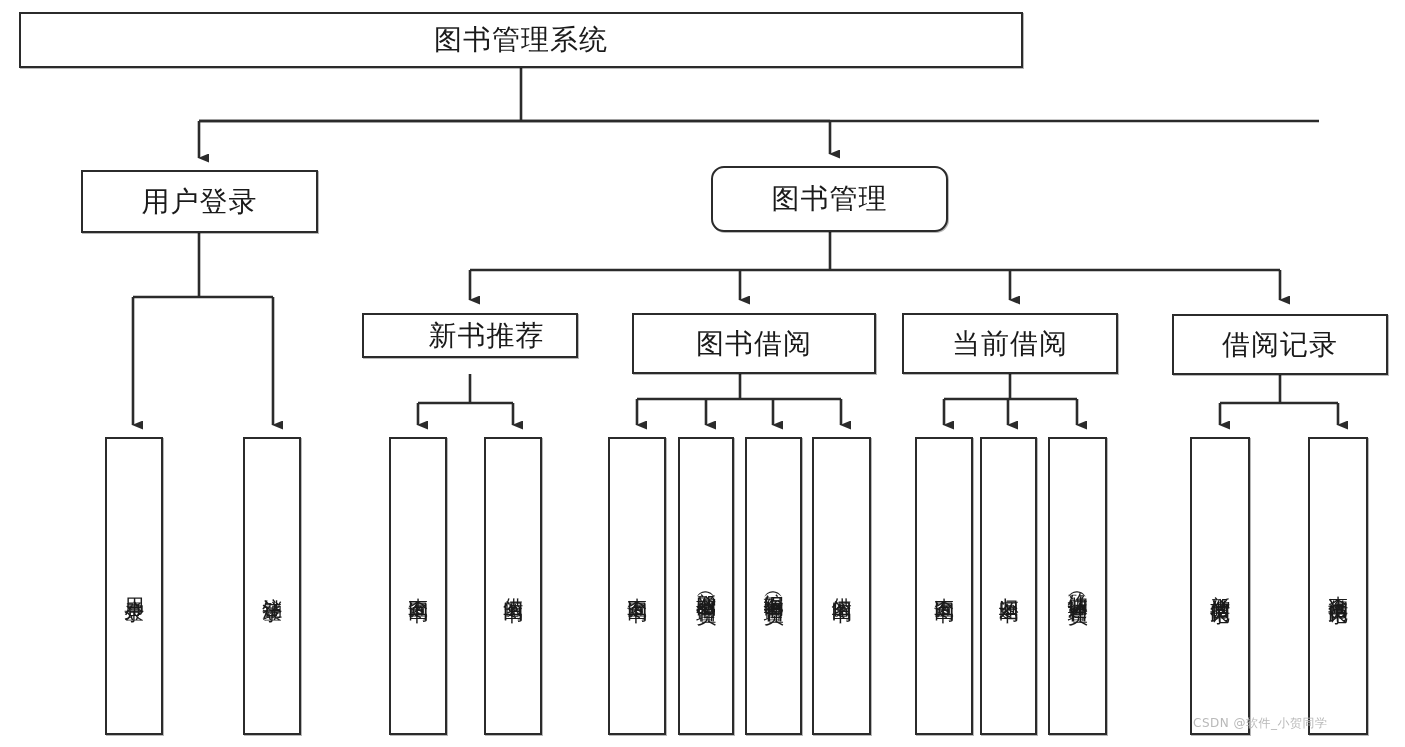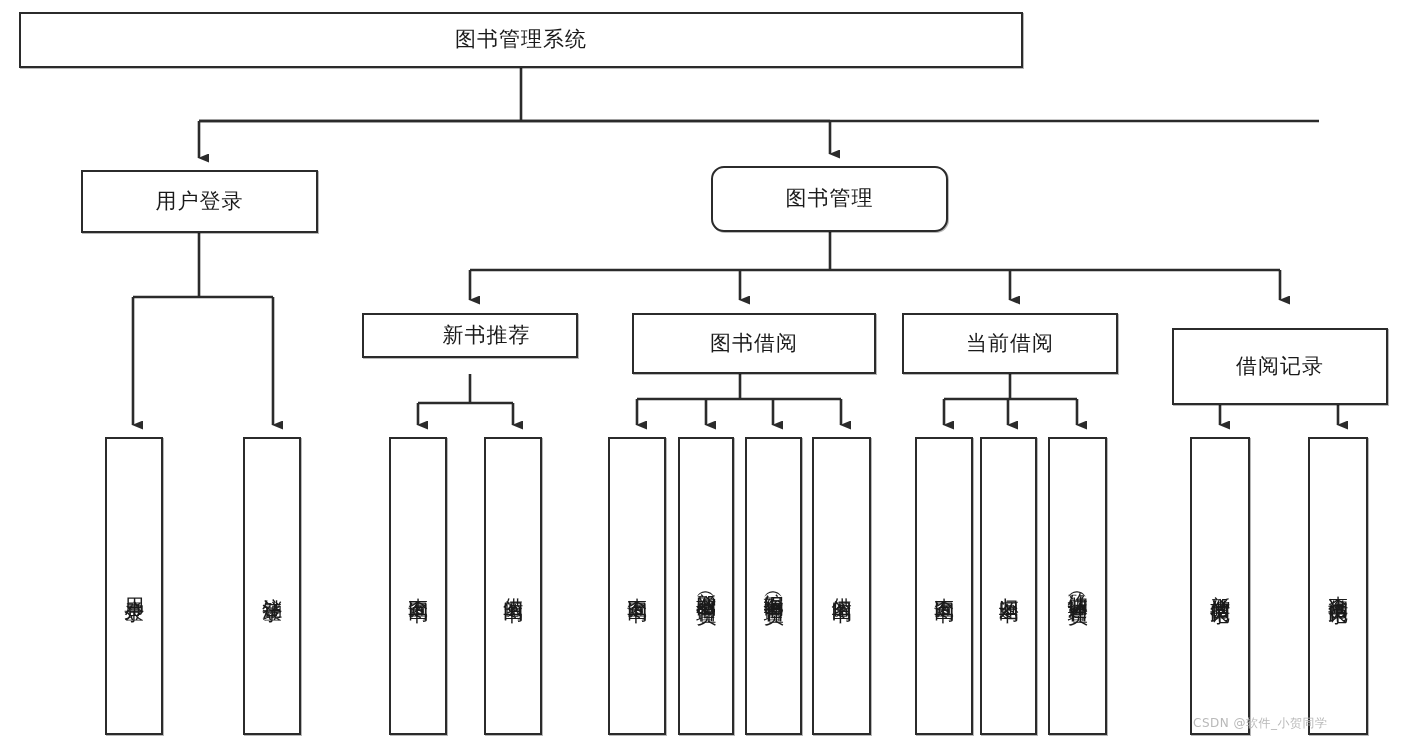--- a/index.html
+++ b/index.html
@@ -23,21 +23,21 @@
     box-sizing: border-box;
     border: 2px solid #2b2b2b;
     background: #ffffff;
     display: flex;
     align-items: center;
     justify-content: center;
     color: #1a1a1a;
     box-shadow: 1px 1px 0 rgba(0,0,0,0.28);
   }
   .node.h {
-    font-size: 21px;
+    font-size: 28px;
     line-height: 1.2;
     letter-spacing: 1px;
     white-space: nowrap;
   }
   .node.v {
     writing-mode: vertical-rl;
     text-orientation: upright;
     font-size: 20px;
     line-height: 1.28;
     letter-spacing: 2px;
@@ -132,21 +132,21 @@
 
   <div class="node h" style="left:362px; top:313px; width:216px; height:45px;padding-left:33px;">
     <span>新书推荐</span>
   </div>
   <div class="node h" style="left:632px; top:313px; width:244px; height:61px;">
     <span>图书借阅</span>
   </div>
   <div class="node h" style="left:902px; top:313px; width:216px; height:61px;">
     <span>当前借阅</span>
   </div>
-  <div class="node h" style="left:1172px; top:328px; width:216px; height:77px;">
+  <div class="node h" style="left:1172px; top:314px; width:216px; height:61px;">
     <span>借阅记录</span>
   </div>
 
   <div class="node v" style="left:105px; top:437px; width:58px; height:298px;">
     <span>用户登录</span>
   </div>
   <div class="node v" style="left:243px; top:437px; width:58px; height:298px;">
     <span>注销登录</span>
   </div>
 

